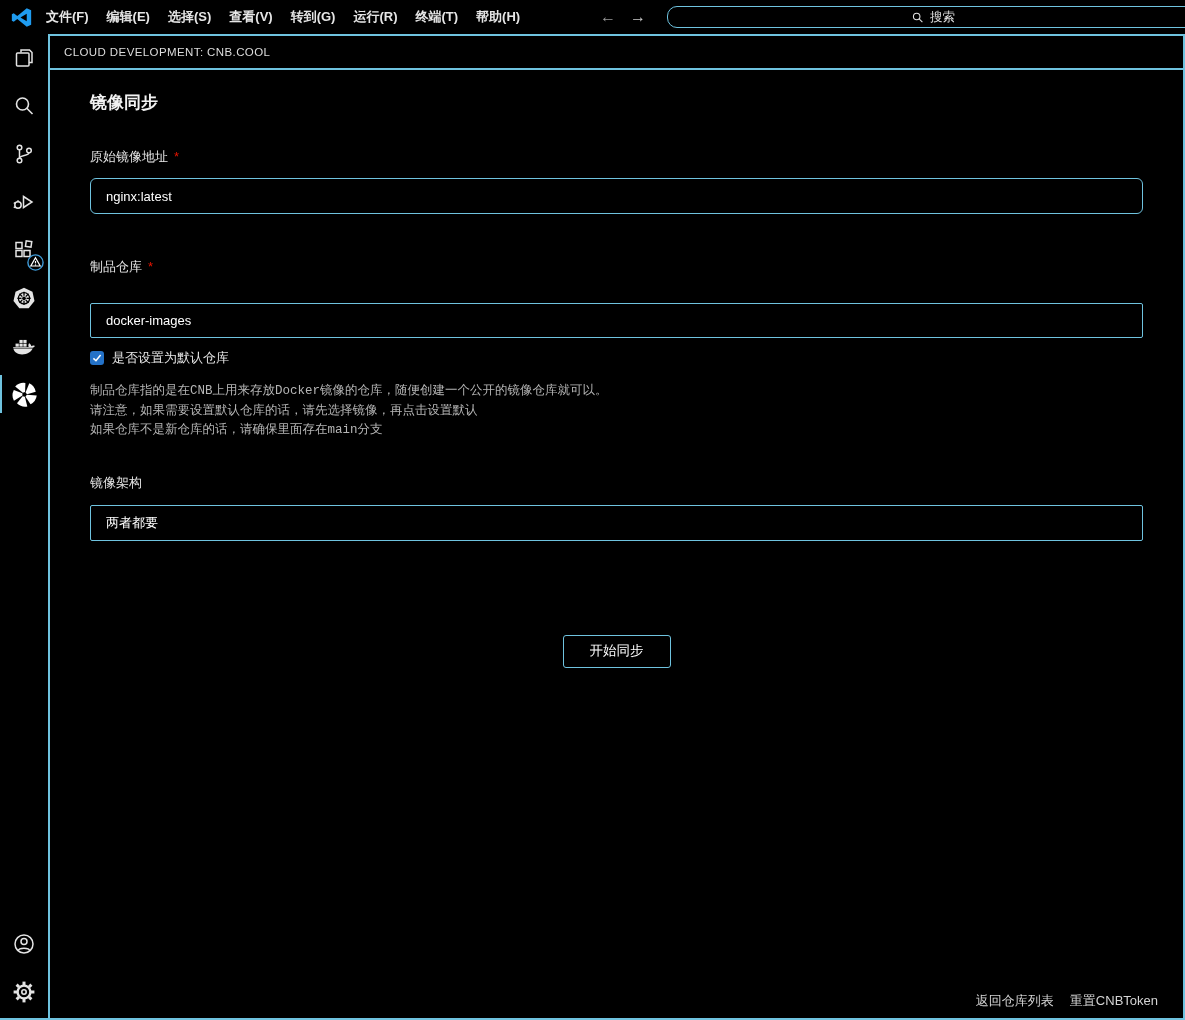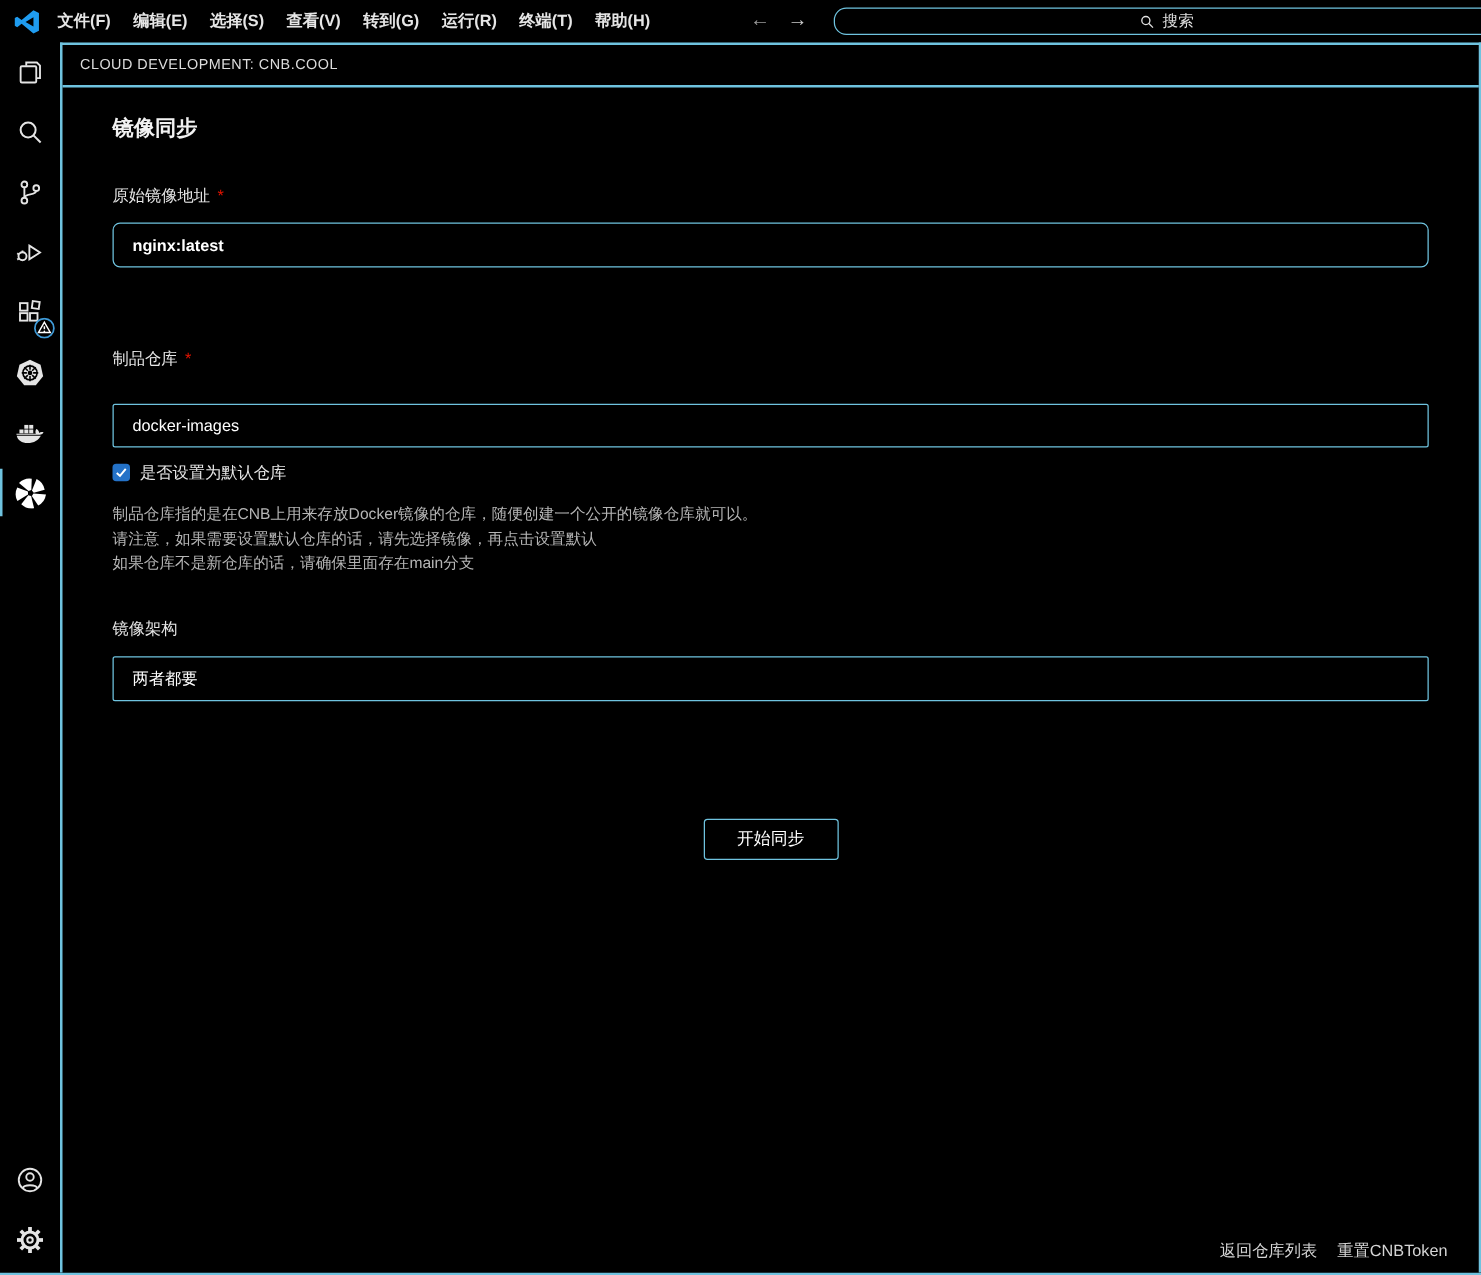--- a/index.html
+++ b/index.html
@@ -58,39 +58,39 @@
   .panel-header{
     height:34px;flex:0 0 34px;display:flex;align-items:center;
     border-bottom:2px solid var(--cb);padding-left:14px;
     font-size:11.5px;letter-spacing:.4px;color:#dcdcdc;
   }
   .content{flex:1;padding:22px 40px 0;}
   .form-title{font-size:17px;font-weight:700;margin:0;line-height:22px;color:#f2f2f2;}
   .field-label{font-size:13px;color:#e6e6e6;line-height:18px;}
   .req{color:#E51400;margin-left:6px;font-size:13px;}
   .mt34{margin-top:34px;}
-  .mt43{margin-top:64px;}
+  .mt43{margin-top:44px;}
   .mt33{margin-top:33px;}
   .ti{
     display:block;width:100%;height:36px;margin-top:12px;background:#000;
     border:1.5px solid var(--cb);color:#fff;font-size:13px;
     padding:0 15px;outline:none;font-family:inherit;
   }
-  .r6{border-radius:6px;font-weight:bold;}
+  .r6{border-radius:6px;}
   .r2{border-radius:2px;height:35px;margin-top:27px;}
   .r2b{border-radius:2px;height:36px;margin-top:13px;}
   .cbrow{margin-top:11px;display:flex;align-items:center;gap:8px;}
   .cb{
     width:14px;height:14px;border-radius:3px;background:#2472C8;
     display:flex;align-items:center;justify-content:center;cursor:pointer;flex:0 0 auto;
   }
   .cb svg{width:12px;height:12px;}
   .cb-label{font-size:13px;color:#e6e6e6;}
   .help{margin-top:15px;}
-  .help-line{font-size:12.5px;line-height:19.5px;color:#b5b5b5;}
+  .help-line{font-size:12.5px;line-height:19.5px;color:#b5b5b5;font-family:Liberation Mono, monospace;}
   .btnrow{margin-top:50px;text-align:center;}
   .submit-btn{
     background:#000;color:#fff;border:1.5px solid var(--cb);border-radius:3px;
     height:33px;padding:0 26px;font-size:13.5px;font-family:inherit;cursor:pointer;margin-top:44px;
   }
   .footer-links{
     position:absolute;bottom:8px;right:25px;display:flex;gap:16px;justify-content:flex-end;
   }
   .footer-link{font-size:13px;color:#d4d4d4;text-decoration:none;cursor:pointer;}
 </style>

